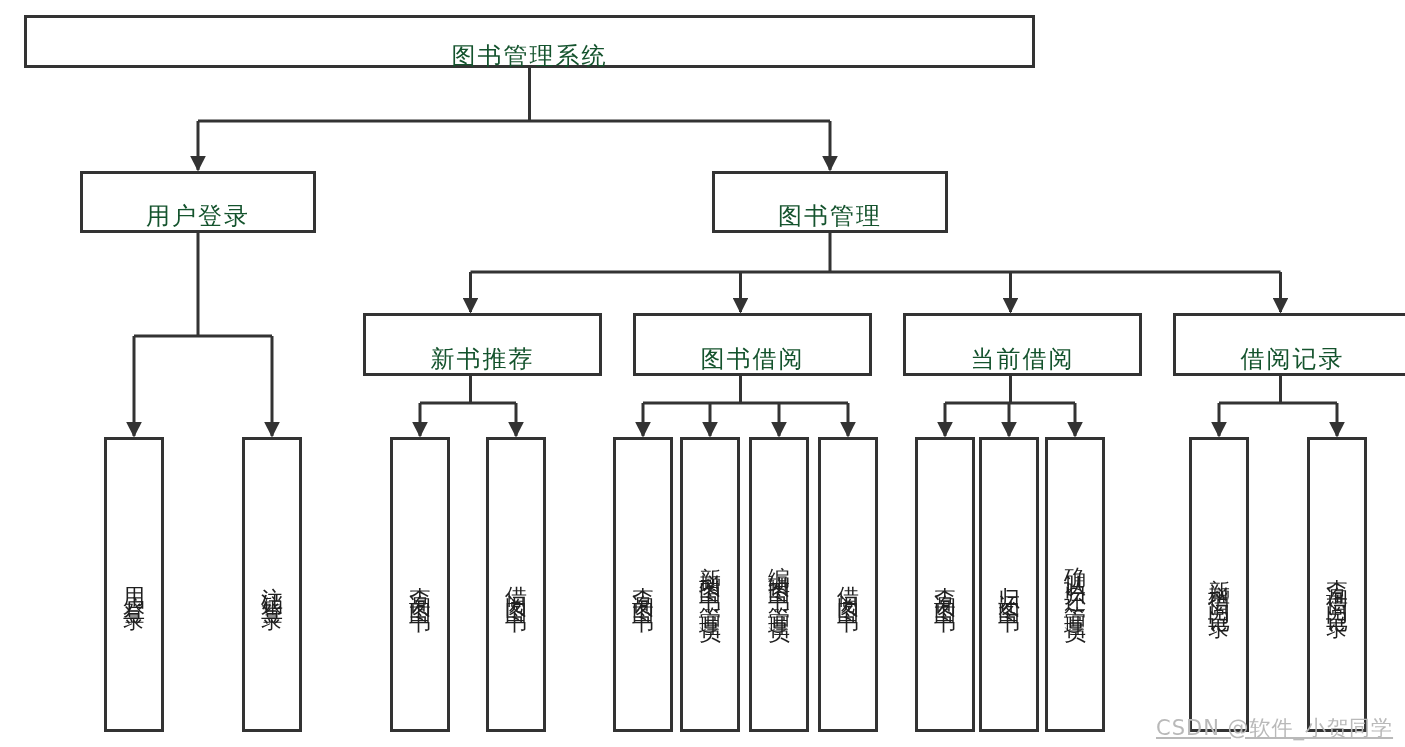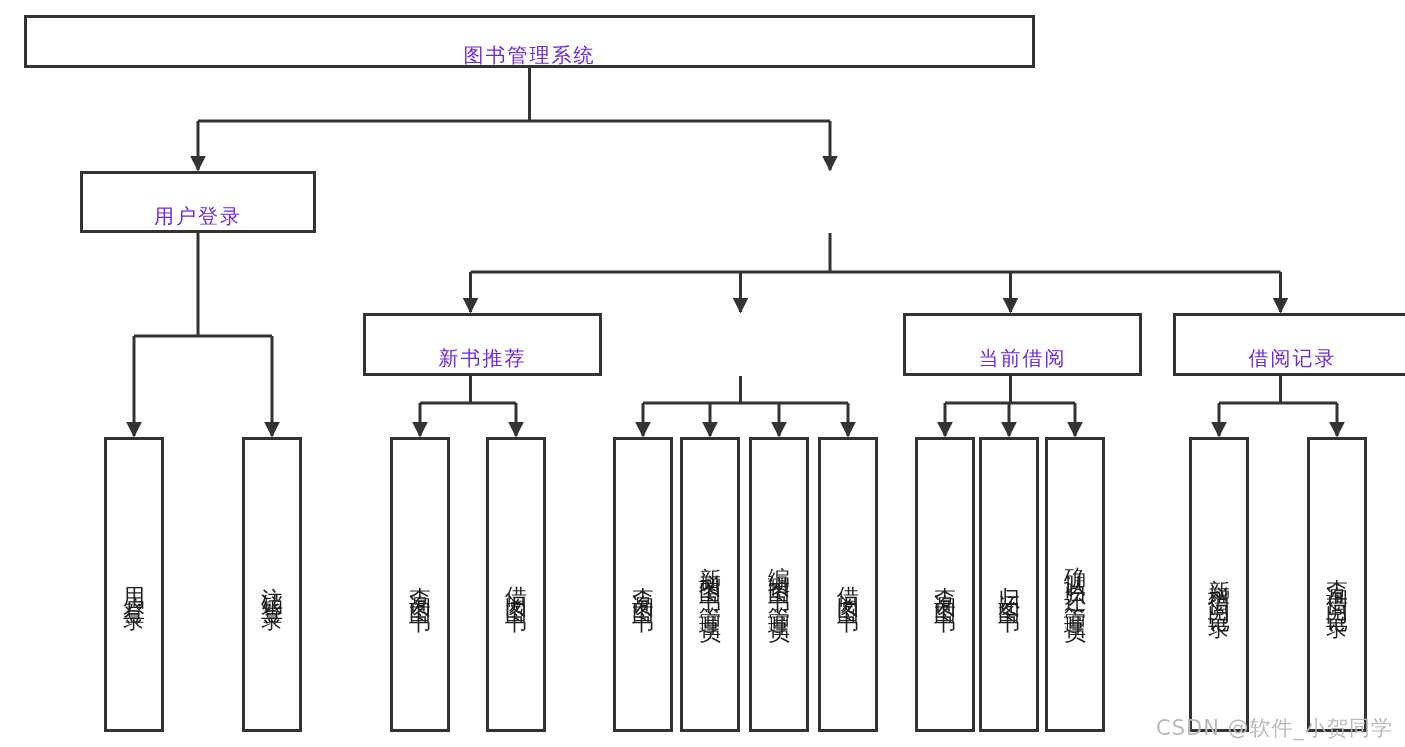--- a/index.html
+++ b/index.html
@@ -21,22 +21,22 @@
     position: absolute;
     box-sizing: border-box;
     border: 3px solid #333333;
     background: #ffffff;
     display: flex;
     align-items: center;
     justify-content: center;
     z-index: 2;
   }
   .hlabel {
-    font-size: 20px;
-    color: #6d28d9;
+    font-size: 24px;
+    color: #14532d;
     letter-spacing: 2px;
     white-space: nowrap;
     margin-top: 28px;
   }
   .vlabel {
     writing-mode: vertical-lr;
     text-orientation: mixed;
     font-size: 22px;
     line-height: 1;
     letter-spacing: 8px;
@@ -67,20 +67,21 @@
   #leaf-rc-2  { left: 1307px; }
   #watermark {
     position: absolute;
     left: 1156px;
     top: 714px;
     font-size: 21px;
     color: #b9b9b9;
     letter-spacing: 1px;
     white-space: nowrap;
     z-index: 5;
+    text-decoration: underline;
   }
 </style>
 </head>
 <body>
 
 <div id="canvas">
 
   <svg id="connectors" width="1405" height="747" viewBox="0 0 1405 747" xmlns="http://www.w3.org/2000/svg" aria-hidden="true">
     <defs>
       <marker id="arrowhead" viewBox="0 0 10 10" refX="9" refY="5" markerWidth="7" markerHeight="5.2" orient="auto-start-reverse">
@@ -138,24 +139,30 @@
     </g>
   </svg>
 
   <div class="node" id="box-root">
     <span class="hlabel">图书管理系统</span>
   </div>
 
   <div class="node" id="box-user-login">
     <span class="hlabel">用户登录</span>
   </div>
+  <div class="node" id="box-book-mgmt">
+    <span class="hlabel">图书管理</span>
+  </div>
 
   <div class="node sec" id="sec-new-books">
     <span class="hlabel">新书推荐</span>
   </div>
+  <div class="node sec" id="sec-borrowing">
+    <span class="hlabel">图书借阅</span>
+  </div>
   <div class="node sec" id="sec-current">
     <span class="hlabel">当前借阅</span>
   </div>
   <div class="node sec" id="sec-records">
     <span class="hlabel">借阅记录</span>
   </div>
 
   <div class="node leaf" id="leaf-ul-1">
     <span class="vlabel">用户登录</span>
   </div>

